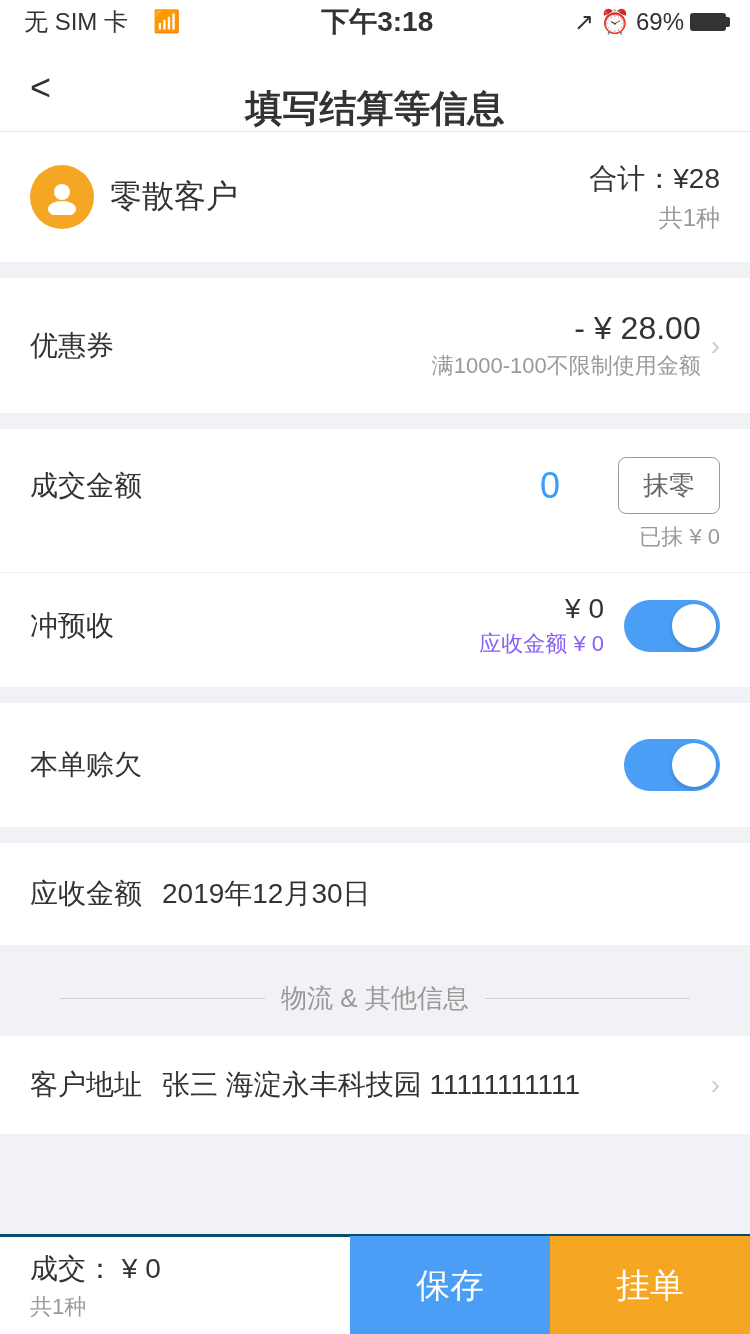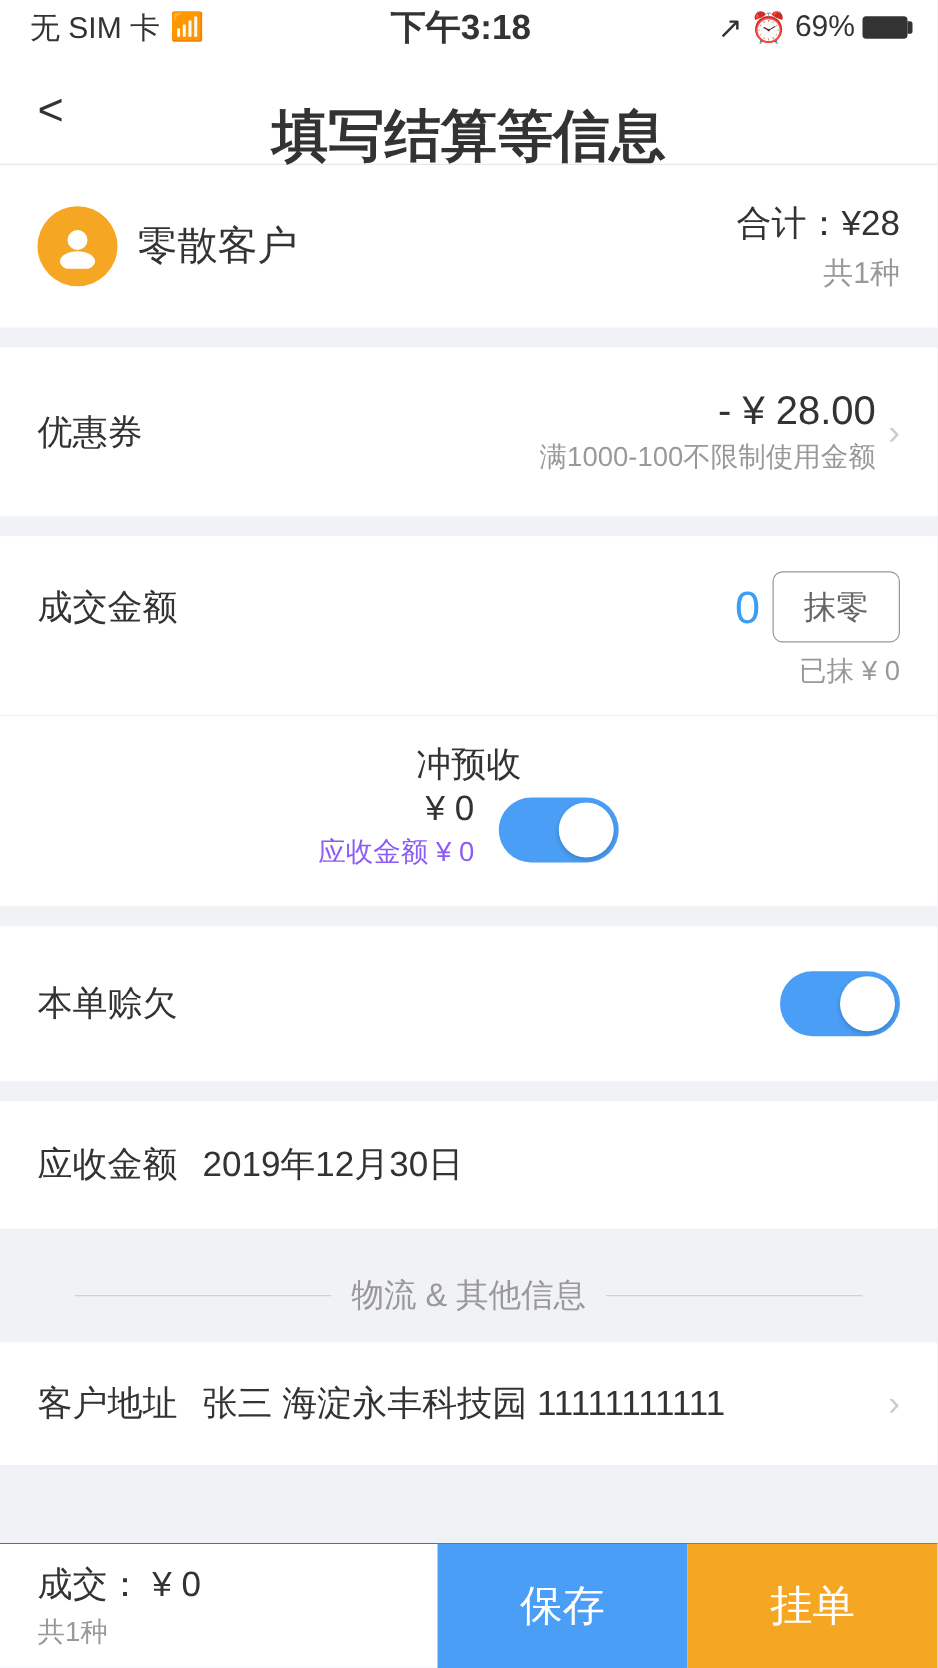--- a/index.html
+++ b/index.html
@@ -17,21 +17,21 @@
     .status-bar {
       width: 750px;
       height: 44px;
       background: #fff;
       display: flex;
       align-items: center;
       justify-content: space-between;
       padding: 0 24px;
       font-size: 24px;
     }
-    .status-left { display: flex; align-items: center; gap: 8px; }
+    .status-left { display: flex; align-items: center; gap: 25px; }
     .status-center { font-size: 28px; font-weight: 600; }
     .status-right { display: flex; align-items: center; gap: 6px; font-size: 24px; }
     .wifi-icon { font-size: 22px; }
     .battery-bar {
       display: inline-block;
       width: 36px;
       height: 18px;
       border: 2px solid #333;
       border-radius: 3px;
       position: relative;
@@ -61,21 +61,21 @@
       border-bottom: 1px solid #e8e8e8;
     }
     .nav-back {
       position: absolute;
       left: 30px;
       font-size: 36px;
       color: #333;
       cursor: pointer;
     }
     .nav-title {
-      font-size: 45px;
+      font-size: 37px;
       font-weight: 600;
       color: #333;
       margin-top: 42px;
     }
 
     
     .section {
       background: #fff;
       margin-bottom: 16px;
     }
@@ -173,36 +173,36 @@
       font-weight: 500;
     }
     .round-btn {
       border: 1px solid #999;
       border-radius: 8px;
       padding: 10px 24px;
       font-size: 26px;
       color: #666;
       background: #fff;
       cursor: pointer;
+      margin-left: 48px;
     }
     .already-deducted {
       text-align: right;
       font-size: 22px;
       color: #999;
       padding: 0 30px 20px 30px;
     }
 
     
     .prepay-row {
       display: flex;
       align-items: center;
       justify-content: space-between;
       padding: 20px 30px 28px 30px;
       border-top: 1px solid #f0f0f0;
-      flex-direction: column;
     }
     .prepay-right {
       display: flex;
       align-items: center;
       gap: 20px;
     }
     .prepay-amounts {
       text-align: right;
     }
     .prepay-amount {
@@ -309,21 +309,21 @@
     
     .bottom-bar {
       position: fixed;
       bottom: 0;
       left: 0;
       width: 750px;
       height: 100px;
       background: #fff;
       display: flex;
       align-items: center;
-      border-top: 1px solid #0c4a6e;
+      border-top: 3px solid #0c4a6e;
     }
     .bottom-summary {
       flex: 1;
       padding: 0 30px;
     }
     .bottom-deal-amount {
       font-weight: 500;
       color: #333;
     }
     .bottom-count {

